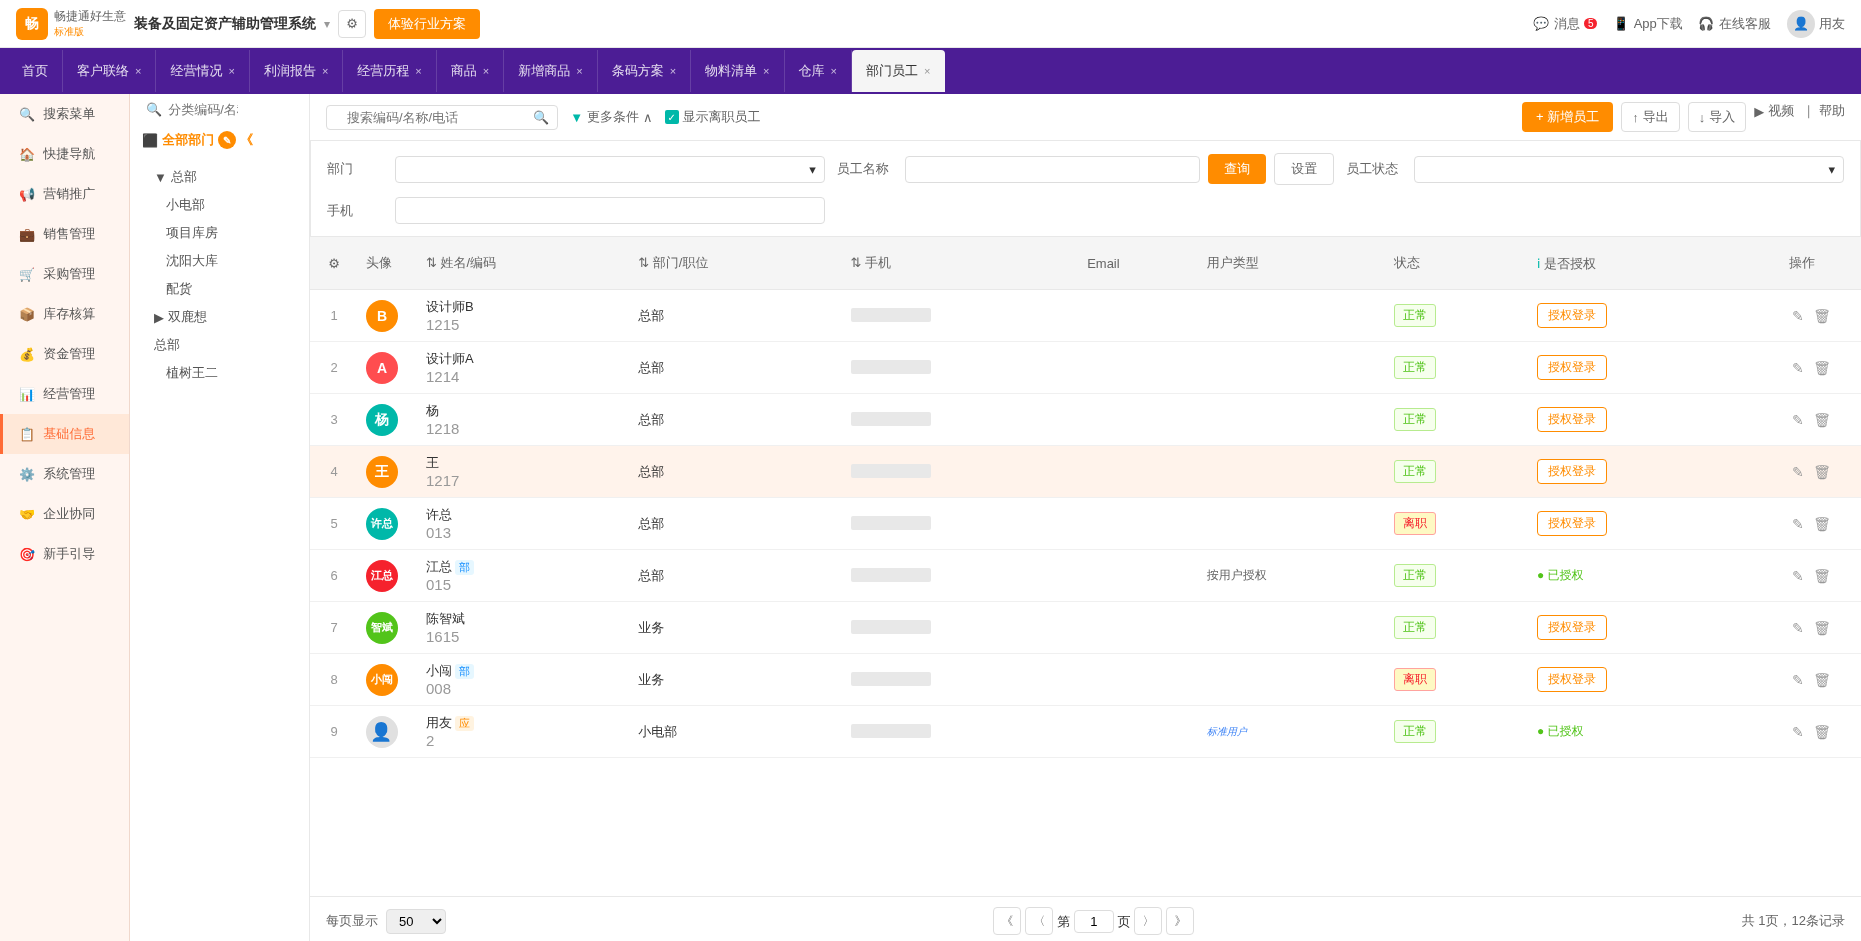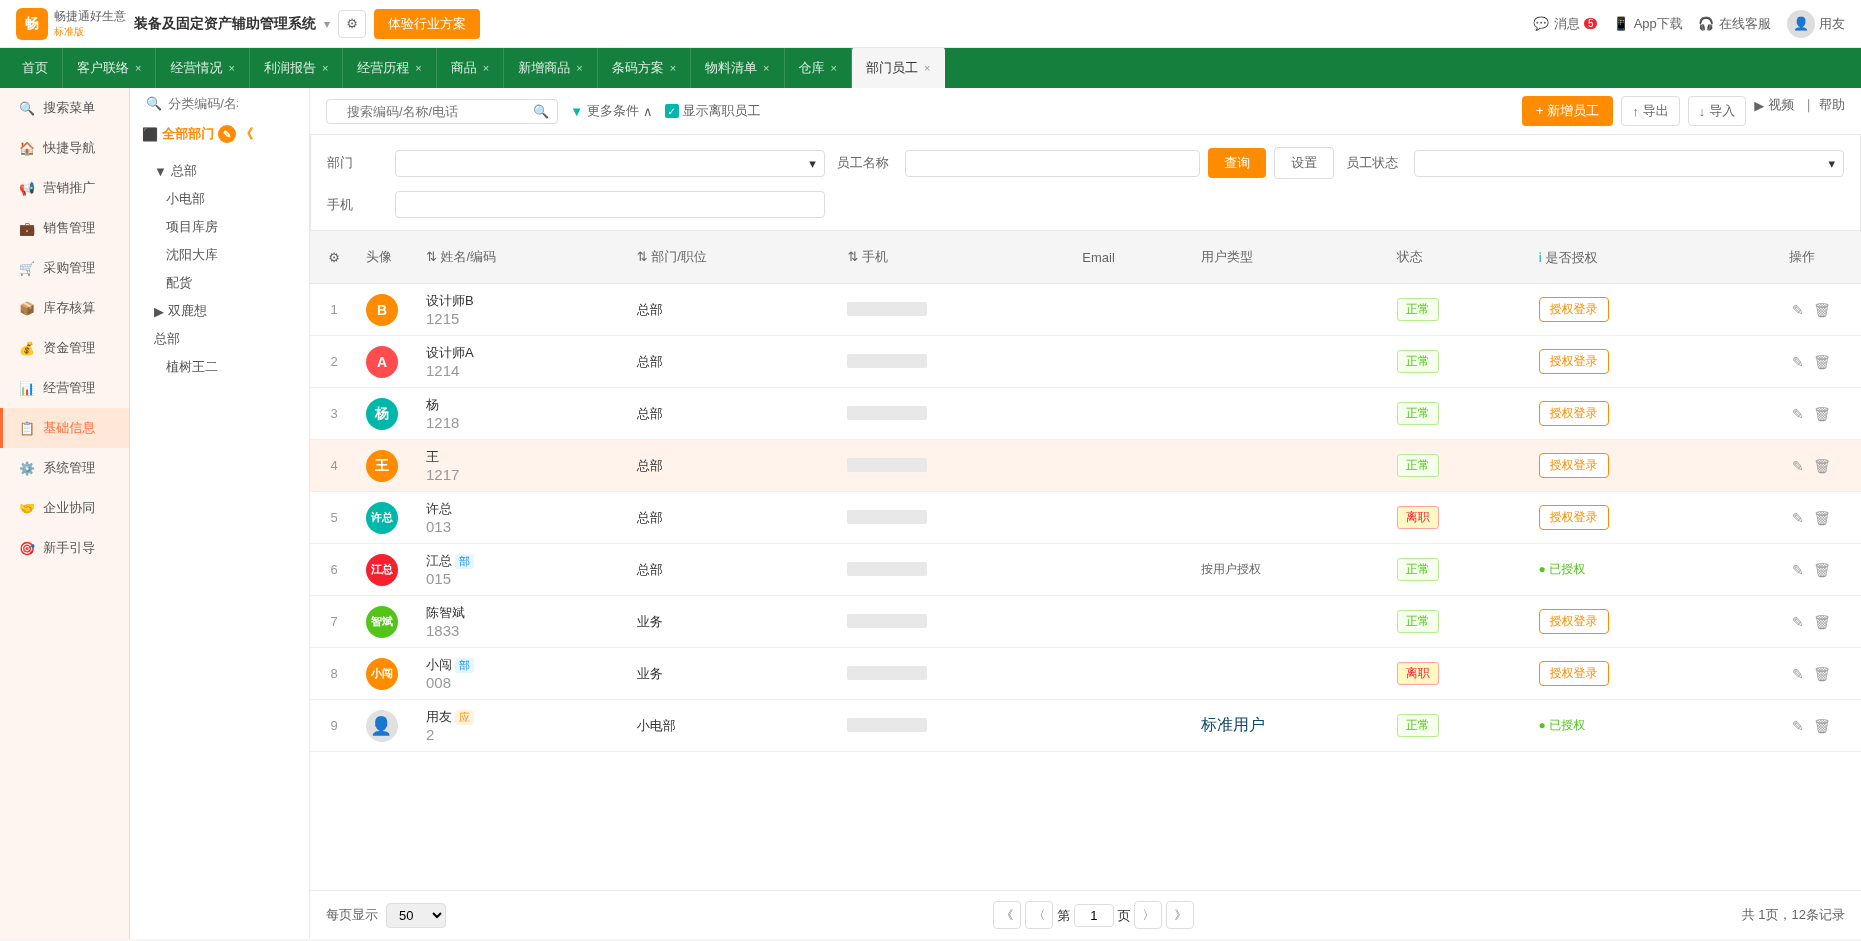--- a/index.html
+++ b/index.html
@@ -20,21 +20,21 @@
     .title-dropdown { color: #999; font-size: 12px; cursor: pointer; }
     .gear-btn { width: 28px; height: 28px; border: 1px solid #ddd; border-radius: 4px; display: flex; align-items: center; justify-content: center; cursor: pointer; color: #666; }
     .trial-btn { background: #ff8c00; color: #fff; border: none; border-radius: 4px; padding: 6px 14px; font-size: 13px; cursor: pointer; }
     .top-bar-right { display: flex; align-items: center; gap: 16px; }
     .top-action { display: flex; align-items: center; gap: 4px; color: #666; font-size: 13px; cursor: pointer; }
     .badge { background: #f5222d; color: #fff; border-radius: 10px; padding: 0 4px; font-size: 10px; }
     .user-avatar { width: 28px; height: 28px; border-radius: 50%; background: #ddd; display: flex; align-items: center; justify-content: center; color: #999; }
 
     
     .nav-tabs {
-      background: #15803d; display: flex; align-items: center; height: 40px; padding: 0 8px; overflow: hidden;
+      background: #4c1d95; display: flex; align-items: center; height: 46px; padding: 0 8px; overflow: hidden;
     }
     .nav-tab {
       padding: 0 14px; height: 42px; display: flex; align-items: center; color: rgba(255,255,255,0.85);
       font-size: 13px; cursor: pointer; white-space: nowrap; position: relative;
       border-right: 1px solid rgba(255,255,255,0.15);
     }
     .nav-tab.active { background: #f5f5f5; color: #333; border-radius: 4px 4px 0 0; }
     .nav-tab .close { margin-left: 6px; color: rgba(255,255,255,0.7); font-size: 11px; }
     .nav-tab.active .close { color: #999; }
 
@@ -482,21 +482,21 @@
   </td>
               </tr>
               <tr>
                 <td style="text-align: center; color: rgb(153, 153, 153);">7</td>
                 <td>
                   <div class="avatar-circle" style="background: rgb(82, 196, 26); font-size: 11px;">智斌</div>
                 </td>
                 <td>
                   <div class="name-code">
                     <span class="emp-name">陈智斌</span>
-                    <span class="emp-code">1833</span>
+                    <span class="emp-code">1615</span>
                   </div>
                 </td>
                 <td>业务</td>
                 <td><span class="blur-text">&nbsp;&nbsp;&nbsp;&nbsp;&nbsp;&nbsp;&nbsp;&nbsp;</span></td>
                 <td></td>
                 <td></td>
                 <td><span class="status-badge status-normal">正常</span></td>
                 <td><button class="auth-btn">授权登录</button></td>
                 <td></td>
                 <td>
@@ -534,21 +534,21 @@
                 </td>
                 <td>
                   <div class="name-code">
                     <span class="emp-name">用友<span class="dept-tag" style="background: rgb(255, 243, 224); color: rgb(255, 140, 0);">应</span></span>
                     <span class="emp-code">2</span>
                   </div>
                 </td>
                 <td>小电部</td>
                 <td><span class="blur-text">&nbsp;&nbsp;&nbsp;&nbsp;&nbsp;&nbsp;&nbsp;&nbsp;</span></td>
                 <td></td>
-                <td style="color: #0c4a6e; font-size: 16px;">标准用户</td>
+                <td style="color: #3b82f6; font-size: 10px; font-style: italic;">标准用户</td>
                 <td><span class="status-badge status-normal">正常</span></td>
                 <td><span class="authorized">● 已授权</span></td>
                 <td></td>
                 <td>
     <span class="op-btn">✎</span>
     <span class="op-btn">🗑</span>
   </td>
               </tr>
             </tbody>
         </table>

